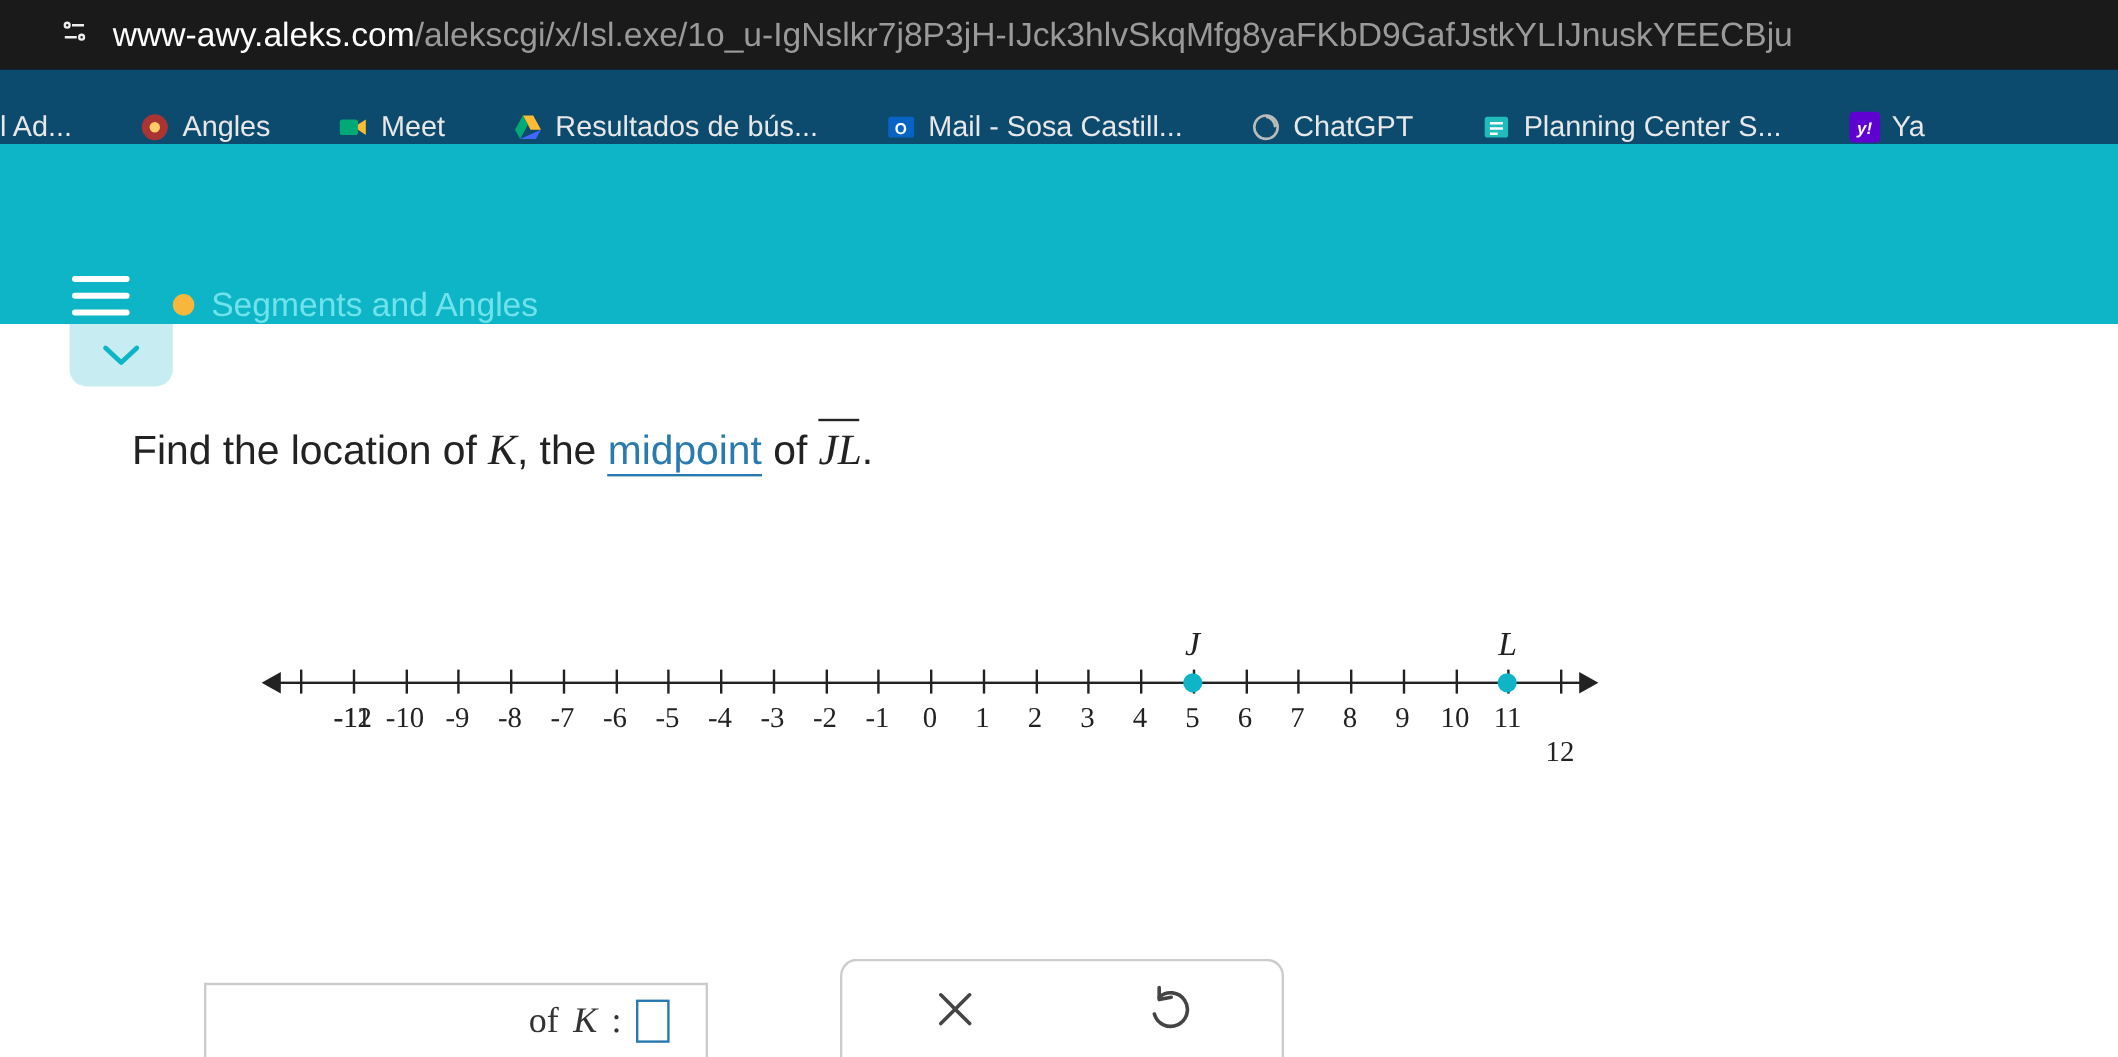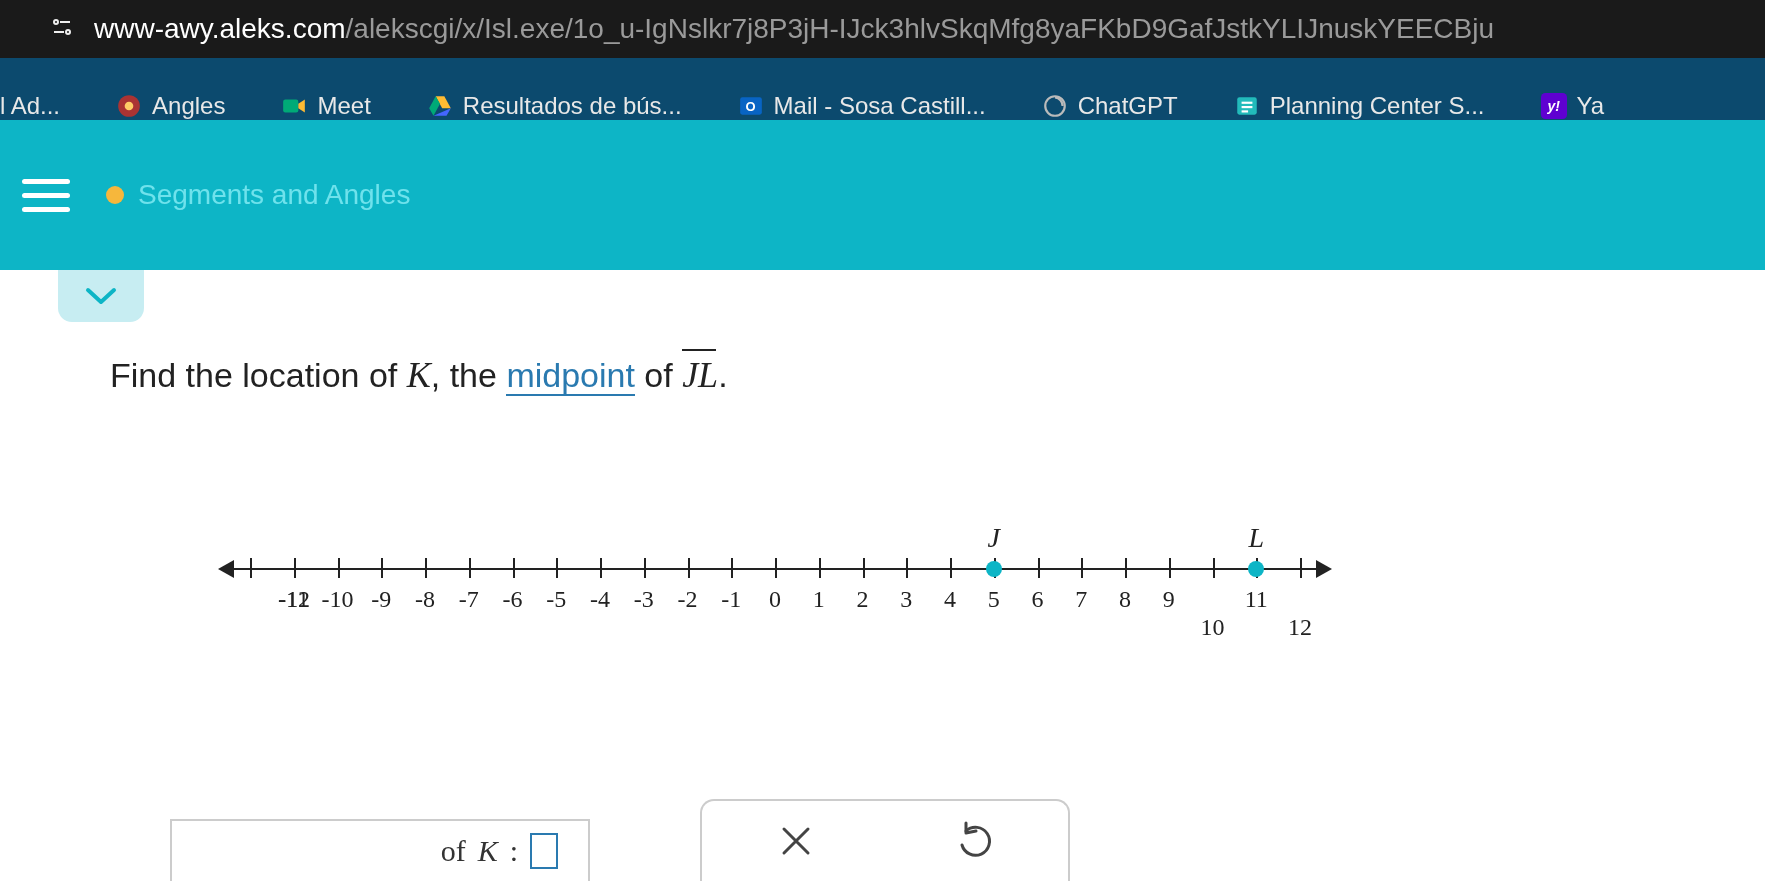--- a/index.html
+++ b/index.html
@@ -47,22 +47,22 @@
     cursor: pointer;
   }
   .bm-ico { width: 26px; height: 26px; display: flex; align-items: center; justify-content: center; }
   .bm-ico svg { width: 100%; height: 100%; }
 
   
   .aleks-header {
     background: #0db5c6;
     height: 150px;
     display: flex;
-    align-items: center;
-    padding-left: 22px;
+    align-items: flex-end;
+    padding-left: 60px;
     gap: 36px;
   }
   .hamburger {
     width: 48px;
     height: 48px;
     display: flex;
     flex-direction: column;
     justify-content: center;
     gap: 9px;
     cursor: pointer;
@@ -391,21 +391,21 @@
       <div class="tick-label" style="left: 763.75px;">5</div>
       <div class="tick" style="left: 807.5px;"></div>
       <div class="tick-label" style="left: 807.5px;">6</div>
       <div class="tick" style="left: 851.25px;"></div>
       <div class="tick-label" style="left: 851.25px;">7</div>
       <div class="tick" style="left: 895px;"></div>
       <div class="tick-label" style="left: 895px;">8</div>
       <div class="tick" style="left: 938.75px;"></div>
       <div class="tick-label" style="left: 938.75px;">9</div>
       <div class="tick" style="left: 982.5px;"></div>
-      <div class="tick-label" style="left: 982.5px; margin-top: 28px;">10</div>
+      <div class="tick-label" style="left: 982.5px;">10</div>
       <div class="tick" style="left: 1026.25px;"></div>
       <div class="tick-label" style="left: 1026.25px;">11</div>
       <div class="tick" style="left: 1070px;"></div>
       <div class="tick-label" style="left: 1070px; margin-top: 28px;">12</div>
       <div class="point-dot" style="left: 763.75px;"></div>
       <div class="point-label" style="left: 763.75px;">J</div>
       <div class="point-dot" style="left: 1026.25px;"></div>
       <div class="point-label" style="left: 1026.25px;">L</div>
     </div>
 

